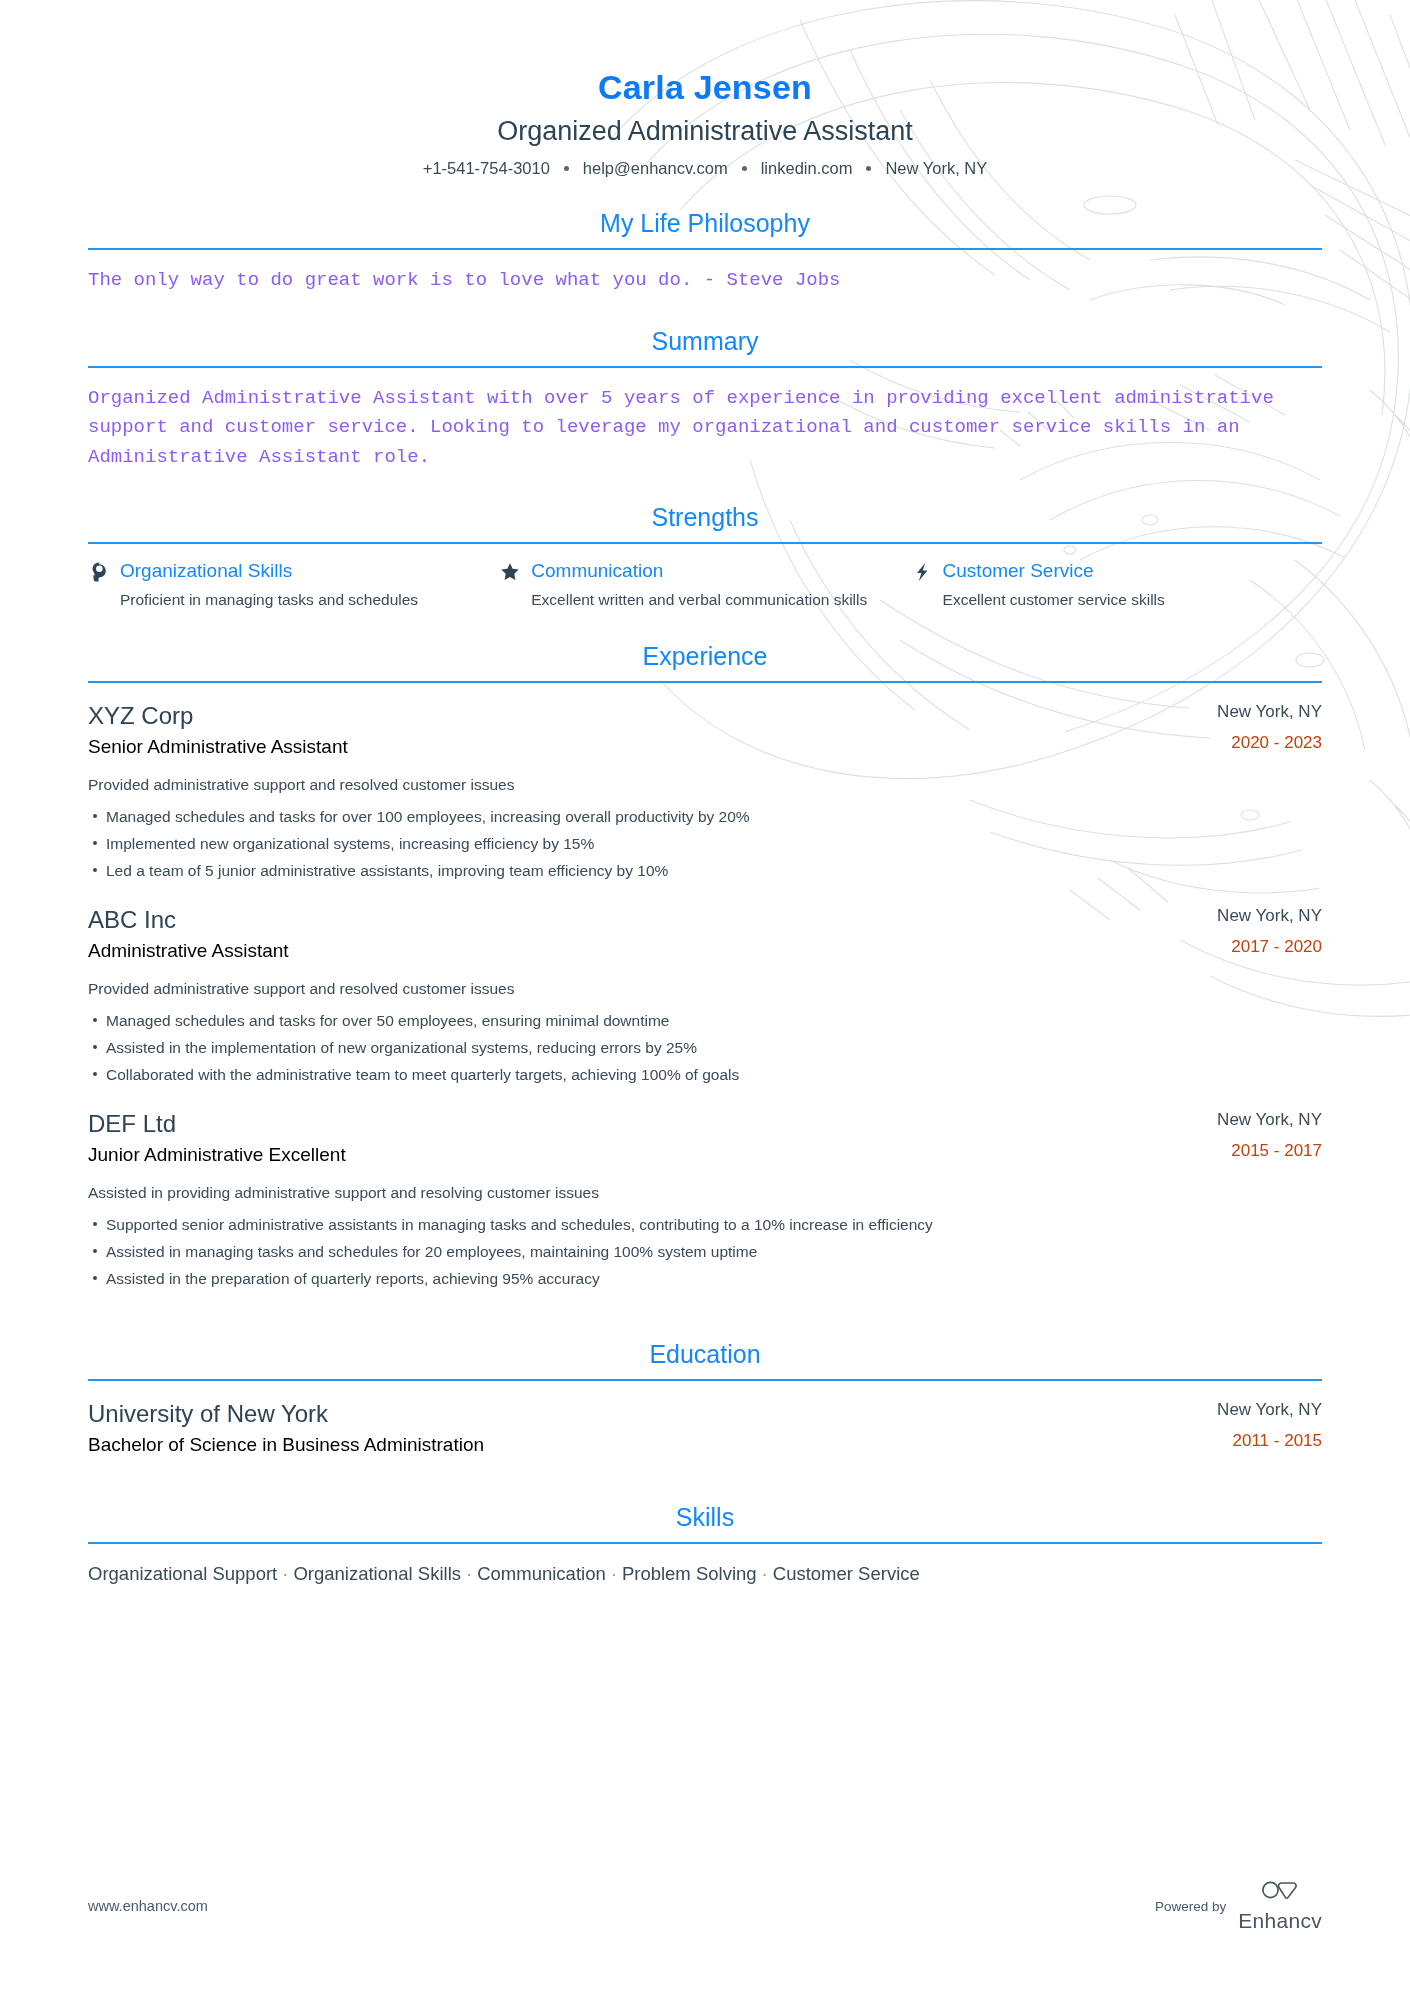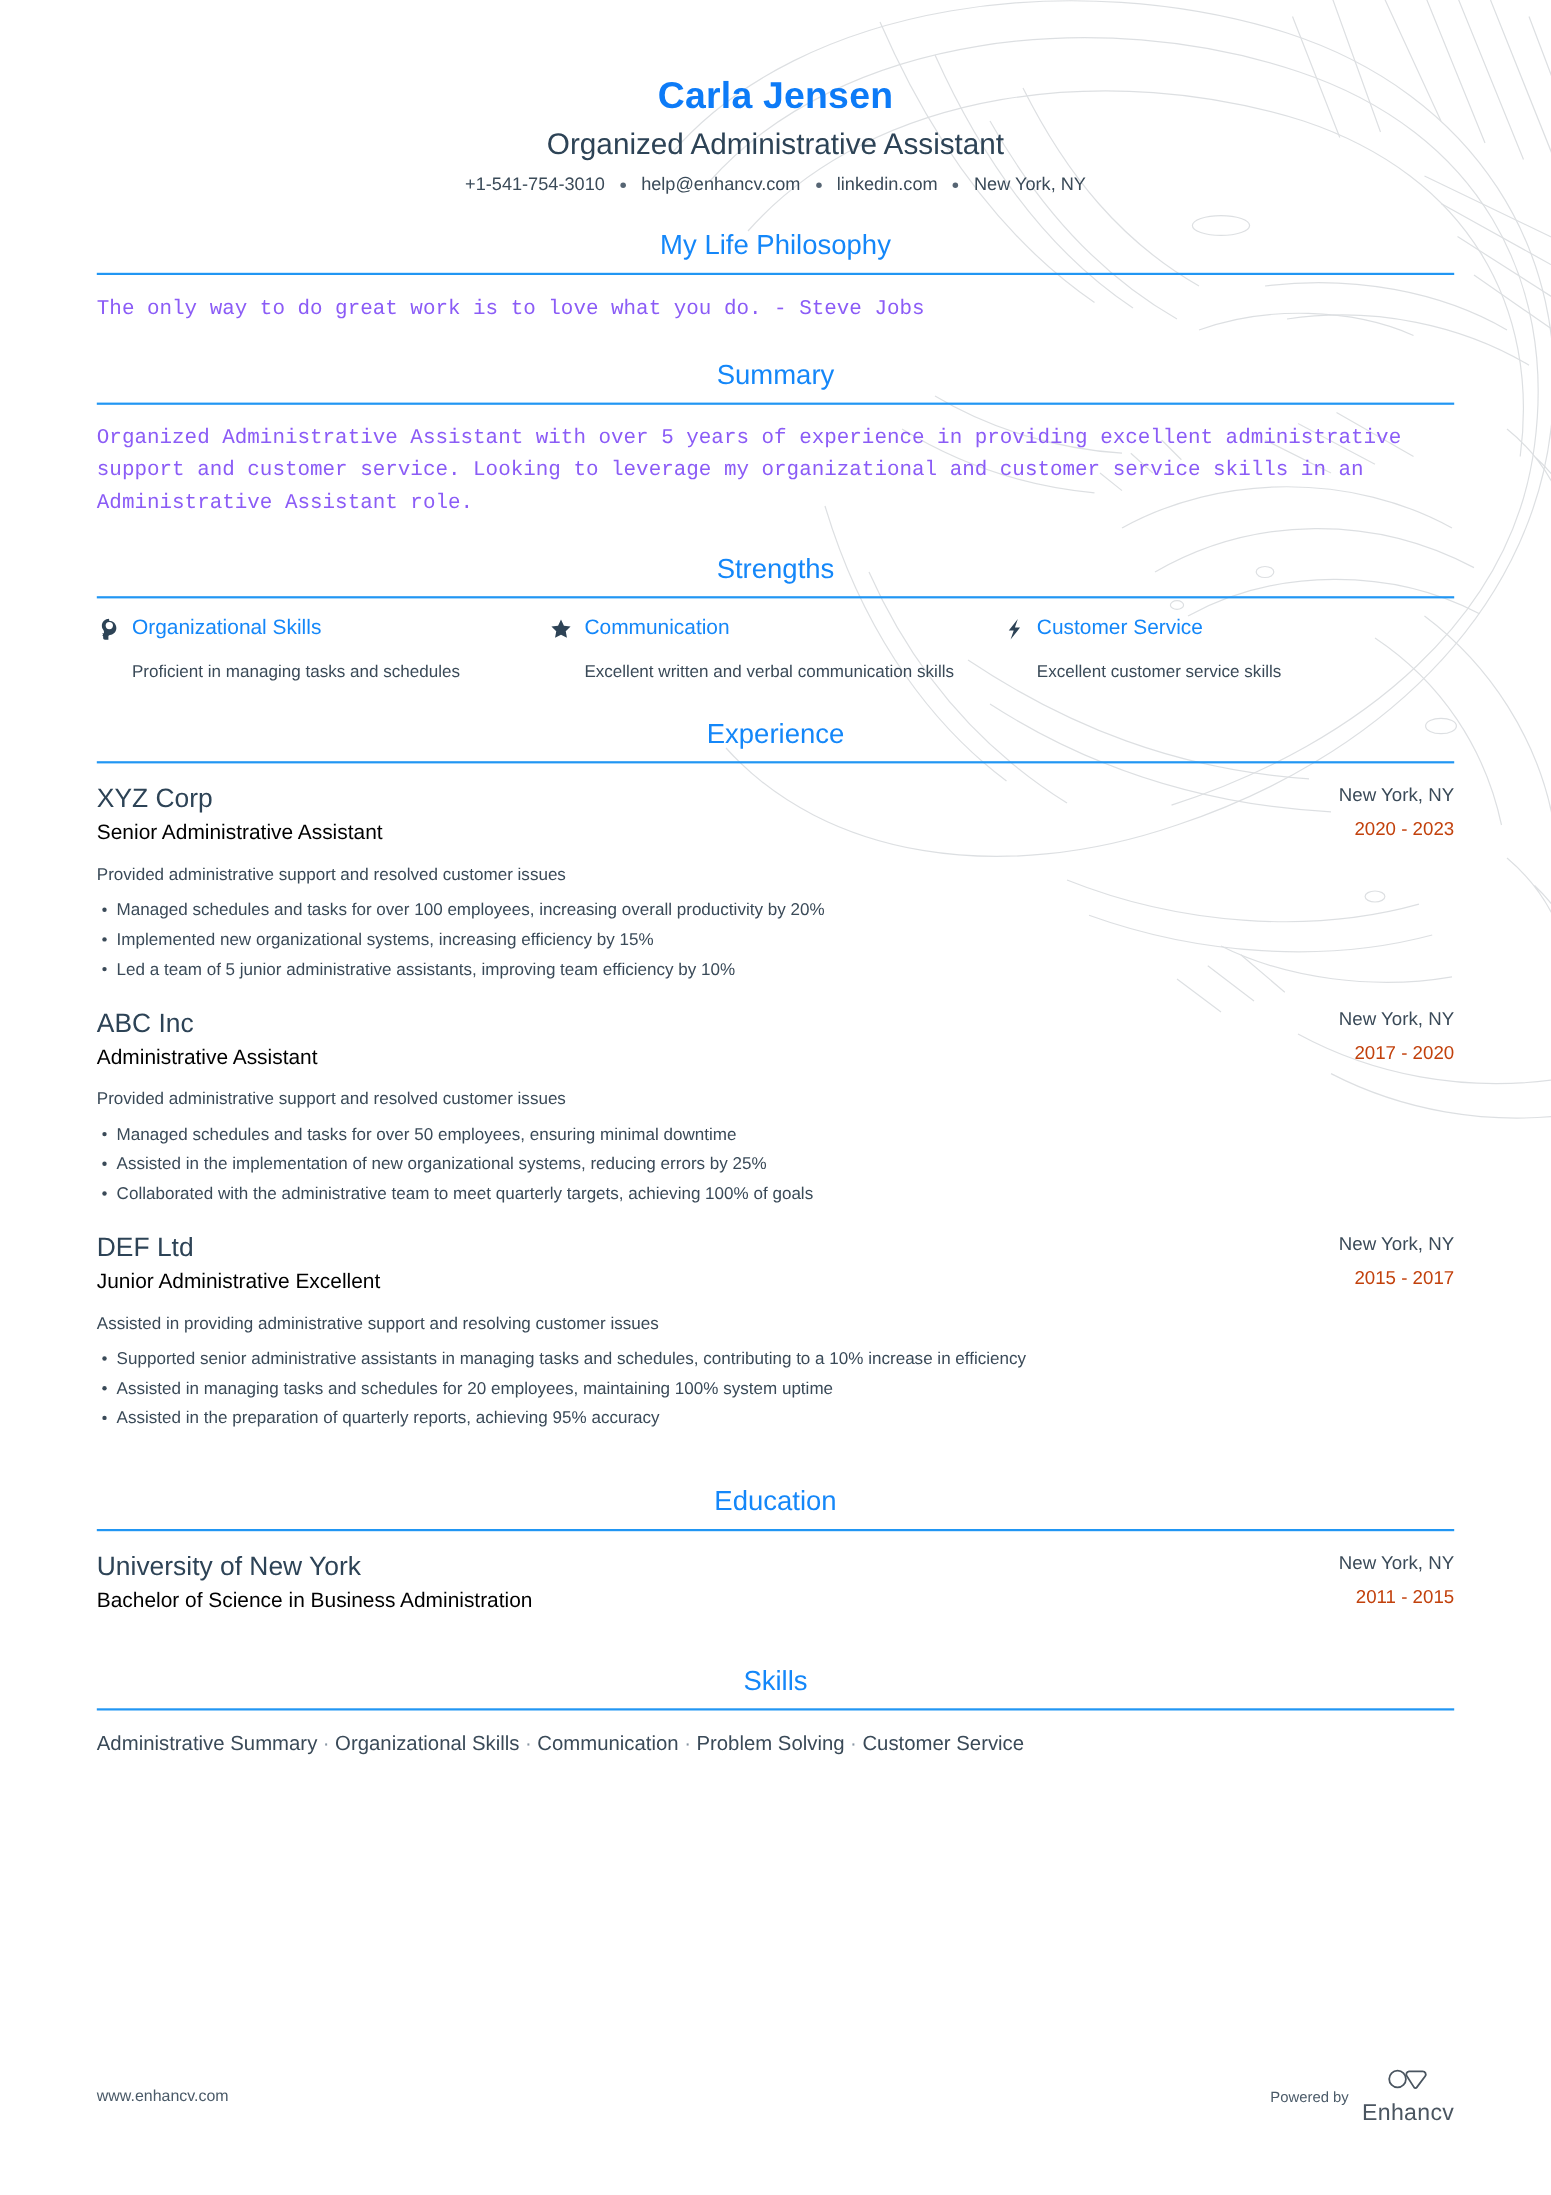--- a/index.html
+++ b/index.html
@@ -64,21 +64,21 @@
 
   
   .strengths{display:flex;gap:0;padding-top:16px;}
   .strength{width:33.33%;box-sizing:border-box;padding-right:26px;}
   .strength-head{display:flex;align-items:center;gap:10px;}
   .s-icon{width:22px;height:22px;flex:0 0 22px;display:flex;align-items:center;justify-content:center;}
   .s-icon svg{display:block;}
   .s-title{font-size:19px;color:#1487f9;line-height:1.2;}
   .s-desc{
     font-size:15.5px;color:#3a4a58;line-height:1.5;
-    margin-top:16px;padding-left:32px;
+    margin-top:5px;padding-left:32px;
   }
 
   
   .entry{margin-top:22px;}
   .entry:first-child{margin-top:2px;}
   .entry-top{display:flex;justify-content:space-between;align-items:flex-start;}
   .entry-left{flex:1 1 auto;min-width:0;}
   .entry-right{text-align:right;flex:0 0 auto;padding-left:24px;}
   .org{font-size:24px;color:#2d4356;line-height:1.25;font-weight:400;}
   .role{font-size:19px;color:#000000;line-height:1.3;margin-top:4px;}
@@ -312,21 +312,21 @@
           </div>
         </div>
       </div>
     </div>
 
     <div class="section" style="margin-top:44px;">
       <div class="section-title">Skills</div>
       <div class="rule"></div>
       <div class="section-body">
         <div class="skills-line">
-          <span>Administrative Summary</span><span class="sep">·</span><span>Organizational Skills</span><span class="sep">·</span><span>Communication</span><span class="sep">·</span><span>Problem Solving</span><span class="sep">·</span><span>Customer Service</span>
+          <span>Organizational Support</span><span class="sep">·</span><span>Organizational Skills</span><span class="sep">·</span><span>Communication</span><span class="sep">·</span><span>Problem Solving</span><span class="sep">·</span><span>Customer Service</span>
         </div>
       </div>
     </div>
 
   </div>
 
   <div class="footer">
     <div class="footer-url">www.enhancv.com</div>
     <div class="footer-right">
       <span class="powered">Powered by</span>

